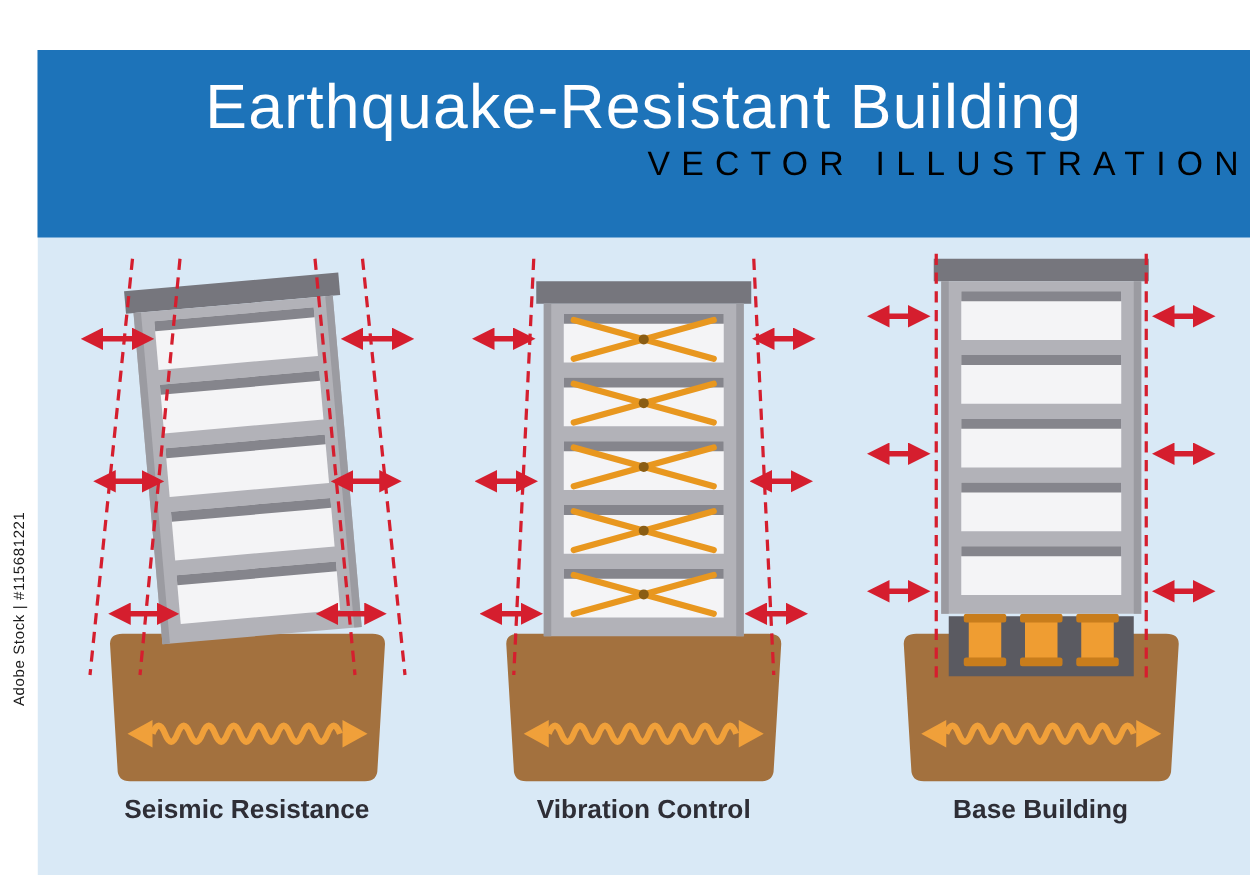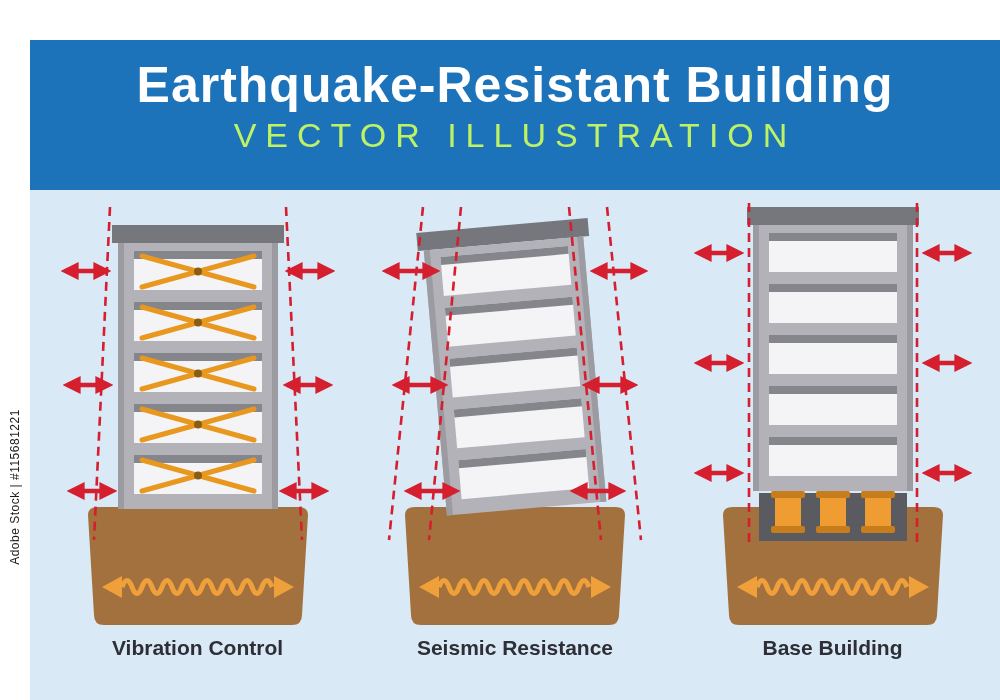--- a/index.html
+++ b/index.html
@@ -6,24 +6,24 @@
   body{
     width:1000px;height:700px;position:relative;overflow:hidden;
     background:#ffffff;font-family:"Liberation Sans",sans-serif;
   }
   .stage{position:absolute;left:30px;top:40px;width:970px;height:660px;background:#d9e9f6;}
   .banner{
     position:absolute;left:30px;top:40px;width:970px;height:150px;
     background:#1d73b9;color:#ffffff;text-align:center;
   }
   .banner h1{
-    margin:16px 0 2px 0;font-size:50px;font-weight:700;letter-spacing:1px;
+    margin:16px 0 2px 0;font-size:50px;font-weight:400;letter-spacing:1px;
   }
   .banner .subtitle{
-    font-size:34px;letter-spacing:9px;font-weight:400;color:#bef264;
+    font-size:27px;letter-spacing:9px;font-weight:400;color:#000000;text-align:right;
   }
   .wm-strip{position:absolute;left:0;top:0;width:30px;height:700px;background:#ffffff;}
   .wm-strip span{
     position:absolute;left:50%;top:480px;white-space:nowrap;
     transform:translateX(-50%) rotate(-90deg);
     font-size:12px;color:#1b1b1b;letter-spacing:.5px;
   }
   .panels{
     position:absolute;left:30px;top:195px;width:970px;
     display:flex;justify-content:space-evenly;align-items:flex-start;
@@ -42,88 +42,20 @@
 <div class="wm-strip">
   <span>Adobe Stock | #115681221</span>
 </div>
 
 <header class="banner">
   <h1>Earthquake-Resistant Building</h1>
   <div class="subtitle">VECTOR ILLUSTRATION</div>
 </header>
 
 <main class="panels">
-
-  <figure class="panel">
-    <svg width="300" height="435" viewBox="0 0 300 435">
-      <defs>
-        <marker id="ah2" markerWidth="4" markerHeight="4" refX="7" refY="5" viewBox="0 0 10 10" orient="auto-start-reverse">
-          <path d="M0 0 L10 5 L0 10 Z" fill="#d51e2e"></path>
-        </marker>
-      </defs>
-      <g>
-        <path d="M40 320 Q40 312 50 312 L250 312 Q260 312 260 320 L254 420 Q254 430 244 430 L56 430 Q46 430 46 420 Z" fill="#a3713e"></path>
-      </g>
-      <g>
-        <rect x="64" y="30" width="172" height="18" fill="#76767d"></rect>
-        <rect x="70" y="48" width="160" height="266" fill="#b2b2b8"></rect>
-        <rect x="70" y="48" width="6" height="266" fill="#9b9ba1"></rect>
-        <rect x="224" y="48" width="6" height="266" fill="#9b9ba1"></rect>
-        <g>
-          <rect x="86" y="56" width="128" height="39" fill="#f4f4f6"></rect>
-            <rect x="86" y="56" width="128" height="8" fill="#85858c"></rect>
-          <rect x="86" y="107" width="128" height="39" fill="#f4f4f6"></rect>
-            <rect x="86" y="107" width="128" height="8" fill="#85858c"></rect>
-          <rect x="86" y="158" width="128" height="39" fill="#f4f4f6"></rect>
-            <rect x="86" y="158" width="128" height="8" fill="#85858c"></rect>
-          <rect x="86" y="209" width="128" height="39" fill="#f4f4f6"></rect>
-            <rect x="86" y="209" width="128" height="8" fill="#85858c"></rect>
-          <rect x="86" y="260" width="128" height="39" fill="#f4f4f6"></rect>
-            <rect x="86" y="260" width="128" height="8" fill="#85858c"></rect>
-        </g>
-        <g stroke="#e8971f" stroke-width="5" stroke-linecap="round">
-          <line x1="94" y1="61" x2="206" y2="92"></line>
-            <line x1="206" y1="61" x2="94" y2="92"></line>
-          <line x1="94" y1="112" x2="206" y2="143"></line>
-            <line x1="206" y1="112" x2="94" y2="143"></line>
-          <line x1="94" y1="163" x2="206" y2="194"></line>
-            <line x1="206" y1="163" x2="94" y2="194"></line>
-          <line x1="94" y1="214" x2="206" y2="245"></line>
-            <line x1="206" y1="214" x2="94" y2="245"></line>
-          <line x1="94" y1="265" x2="206" y2="296"></line>
-            <line x1="206" y1="265" x2="94" y2="296"></line>
-        </g>
-        <g fill="#8a5d14">
-          <circle cx="150" cy="76.5" r="4"></circle>
-            <circle cx="150" cy="127.5" r="4"></circle>
-            <circle cx="150" cy="178.5" r="4"></circle>
-            <circle cx="150" cy="229.5" r="4"></circle>
-            <circle cx="150" cy="280.5" r="4"></circle>
-        </g>
-      </g>
-      <g stroke="#d51e2e" stroke-width="2.6" stroke-dasharray="9 6" fill="none">
-        <line x1="62" y1="12" x2="46" y2="345"></line>
-        <line x1="238" y1="12" x2="254" y2="345"></line>
-      </g>
-      <g stroke="#d51e2e" stroke-width="4.5">
-        <line x1="18" y1="76" x2="58" y2="76" marker-start="url(#ah2)" marker-end="url(#ah2)"></line>
-        <line x1="242" y1="76" x2="282" y2="76" marker-start="url(#ah2)" marker-end="url(#ah2)"></line>
-        <line x1="20" y1="190" x2="60" y2="190" marker-start="url(#ah2)" marker-end="url(#ah2)"></line>
-        <line x1="240" y1="190" x2="280" y2="190" marker-start="url(#ah2)" marker-end="url(#ah2)"></line>
-        <line x1="24" y1="296" x2="64" y2="296" marker-start="url(#ah2)" marker-end="url(#ah2)"></line>
-        <line x1="236" y1="296" x2="276" y2="296" marker-start="url(#ah2)" marker-end="url(#ah2)"></line>
-      </g>
-      <g>
-        <polygon points="54,392 74,381 74,403" fill="#f0a03a"></polygon>
-        <polygon points="246,392 226,381 226,403" fill="#f0a03a"></polygon>
-        <path d="M74 392 q5 -13 10 0 t10 0 t10 0 t10 0 t10 0 t10 0 t10 0 t10 0 t10 0 t10 0 t10 0 t10 0 t10 0 t10 0 t10 0" fill="none" stroke="#f0a03a" stroke-width="5"></path>
-      </g>
-    </svg>
-    <figcaption>Vibration Control</figcaption>
-  </figure>
 
   <figure class="panel">
     <svg width="300" height="435" viewBox="0 0 300 435">
       <defs>
         <marker id="ah1" markerWidth="4" markerHeight="4" refX="7" refY="5" viewBox="0 0 10 10" orient="auto-start-reverse">
           <path d="M0 0 L10 5 L0 10 Z" fill="#d51e2e"></path>
         </marker>
       </defs>
 
       <g>
@@ -170,20 +102,88 @@
         <polygon points="246,392 226,381 226,403" fill="#f0a03a"></polygon>
         <path d="M74 392 q5 -13 10 0 t10 0 t10 0 t10 0 t10 0 t10 0 t10 0 t10 0 t10 0 t10 0 t10 0 t10 0 t10 0 t10 0 t10 0" fill="none" stroke="#f0a03a" stroke-width="5"></path>
       </g>
     </svg>
     <figcaption>Seismic Resistance</figcaption>
   </figure>
 
   <figure class="panel">
     <svg width="300" height="435" viewBox="0 0 300 435">
       <defs>
+        <marker id="ah2" markerWidth="4" markerHeight="4" refX="7" refY="5" viewBox="0 0 10 10" orient="auto-start-reverse">
+          <path d="M0 0 L10 5 L0 10 Z" fill="#d51e2e"></path>
+        </marker>
+      </defs>
+      <g>
+        <path d="M40 320 Q40 312 50 312 L250 312 Q260 312 260 320 L254 420 Q254 430 244 430 L56 430 Q46 430 46 420 Z" fill="#a3713e"></path>
+      </g>
+      <g>
+        <rect x="64" y="30" width="172" height="18" fill="#76767d"></rect>
+        <rect x="70" y="48" width="160" height="266" fill="#b2b2b8"></rect>
+        <rect x="70" y="48" width="6" height="266" fill="#9b9ba1"></rect>
+        <rect x="224" y="48" width="6" height="266" fill="#9b9ba1"></rect>
+        <g>
+          <rect x="86" y="56" width="128" height="39" fill="#f4f4f6"></rect>
+            <rect x="86" y="56" width="128" height="8" fill="#85858c"></rect>
+          <rect x="86" y="107" width="128" height="39" fill="#f4f4f6"></rect>
+            <rect x="86" y="107" width="128" height="8" fill="#85858c"></rect>
+          <rect x="86" y="158" width="128" height="39" fill="#f4f4f6"></rect>
+            <rect x="86" y="158" width="128" height="8" fill="#85858c"></rect>
+          <rect x="86" y="209" width="128" height="39" fill="#f4f4f6"></rect>
+            <rect x="86" y="209" width="128" height="8" fill="#85858c"></rect>
+          <rect x="86" y="260" width="128" height="39" fill="#f4f4f6"></rect>
+            <rect x="86" y="260" width="128" height="8" fill="#85858c"></rect>
+        </g>
+        <g stroke="#e8971f" stroke-width="5" stroke-linecap="round">
+          <line x1="94" y1="61" x2="206" y2="92"></line>
+            <line x1="206" y1="61" x2="94" y2="92"></line>
+          <line x1="94" y1="112" x2="206" y2="143"></line>
+            <line x1="206" y1="112" x2="94" y2="143"></line>
+          <line x1="94" y1="163" x2="206" y2="194"></line>
+            <line x1="206" y1="163" x2="94" y2="194"></line>
+          <line x1="94" y1="214" x2="206" y2="245"></line>
+            <line x1="206" y1="214" x2="94" y2="245"></line>
+          <line x1="94" y1="265" x2="206" y2="296"></line>
+            <line x1="206" y1="265" x2="94" y2="296"></line>
+        </g>
+        <g fill="#8a5d14">
+          <circle cx="150" cy="76.5" r="4"></circle>
+            <circle cx="150" cy="127.5" r="4"></circle>
+            <circle cx="150" cy="178.5" r="4"></circle>
+            <circle cx="150" cy="229.5" r="4"></circle>
+            <circle cx="150" cy="280.5" r="4"></circle>
+        </g>
+      </g>
+      <g stroke="#d51e2e" stroke-width="2.6" stroke-dasharray="9 6" fill="none">
+        <line x1="62" y1="12" x2="46" y2="345"></line>
+        <line x1="238" y1="12" x2="254" y2="345"></line>
+      </g>
+      <g stroke="#d51e2e" stroke-width="4.5">
+        <line x1="18" y1="76" x2="58" y2="76" marker-start="url(#ah2)" marker-end="url(#ah2)"></line>
+        <line x1="242" y1="76" x2="282" y2="76" marker-start="url(#ah2)" marker-end="url(#ah2)"></line>
+        <line x1="20" y1="190" x2="60" y2="190" marker-start="url(#ah2)" marker-end="url(#ah2)"></line>
+        <line x1="240" y1="190" x2="280" y2="190" marker-start="url(#ah2)" marker-end="url(#ah2)"></line>
+        <line x1="24" y1="296" x2="64" y2="296" marker-start="url(#ah2)" marker-end="url(#ah2)"></line>
+        <line x1="236" y1="296" x2="276" y2="296" marker-start="url(#ah2)" marker-end="url(#ah2)"></line>
+      </g>
+      <g>
+        <polygon points="54,392 74,381 74,403" fill="#f0a03a"></polygon>
+        <polygon points="246,392 226,381 226,403" fill="#f0a03a"></polygon>
+        <path d="M74 392 q5 -13 10 0 t10 0 t10 0 t10 0 t10 0 t10 0 t10 0 t10 0 t10 0 t10 0 t10 0 t10 0 t10 0 t10 0 t10 0" fill="none" stroke="#f0a03a" stroke-width="5"></path>
+      </g>
+    </svg>
+    <figcaption>Vibration Control</figcaption>
+  </figure>
+
+  <figure class="panel">
+    <svg width="300" height="435" viewBox="0 0 300 435">
+      <defs>
         <marker id="ah3" markerWidth="4" markerHeight="4" refX="7" refY="5" viewBox="0 0 10 10" orient="auto-start-reverse">
           <path d="M0 0 L10 5 L0 10 Z" fill="#d51e2e"></path>
         </marker>
       </defs>
       <g>
         <path d="M40 320 Q40 312 50 312 L250 312 Q260 312 260 320 L254 420 Q254 430 244 430 L56 430 Q46 430 46 420 Z" fill="#a3713e"></path>
       </g>
       <g>
         <rect x="76" y="298" width="148" height="48" fill="#5a5a61"></rect>
       </g>

